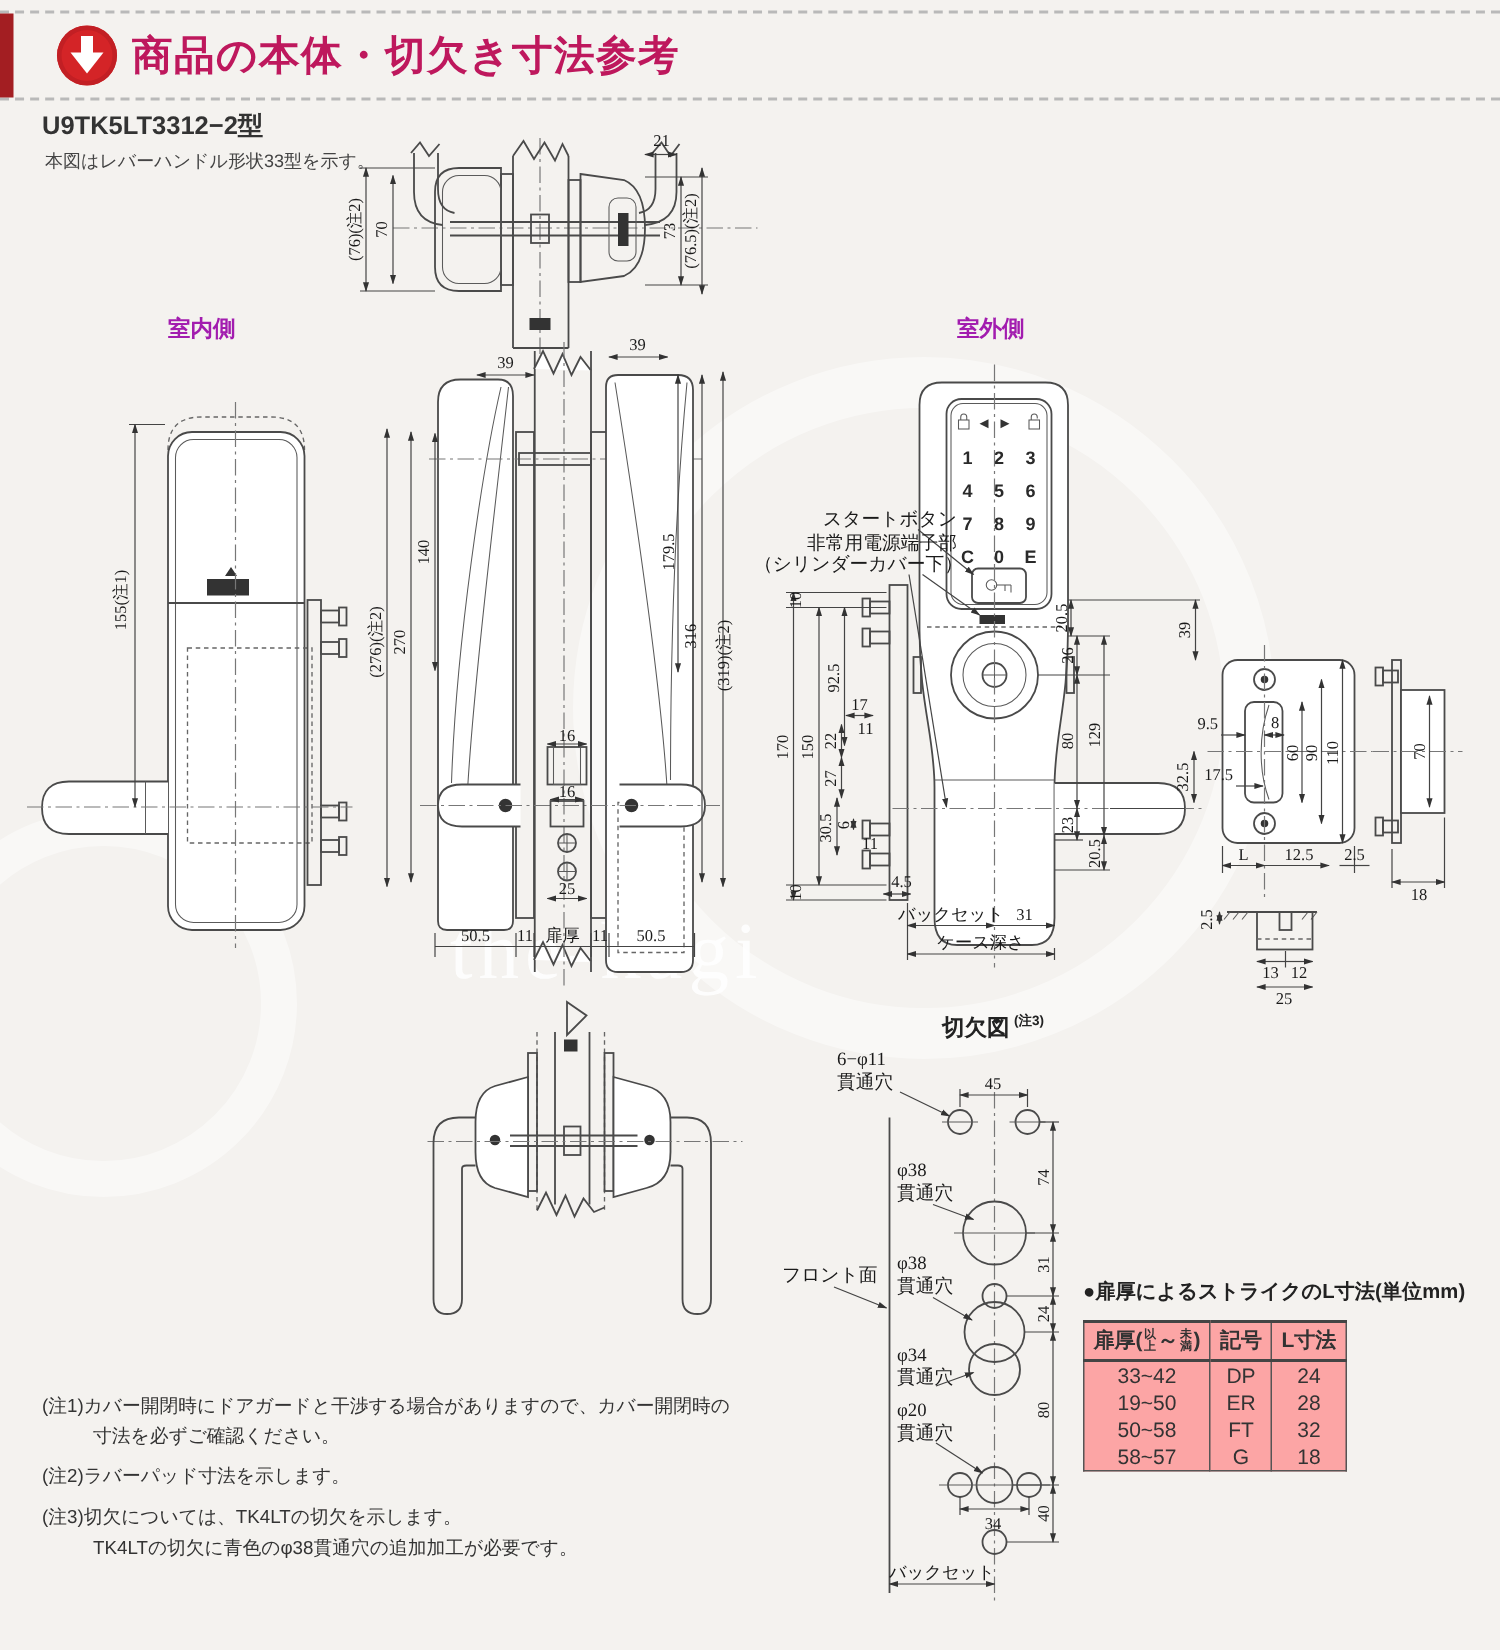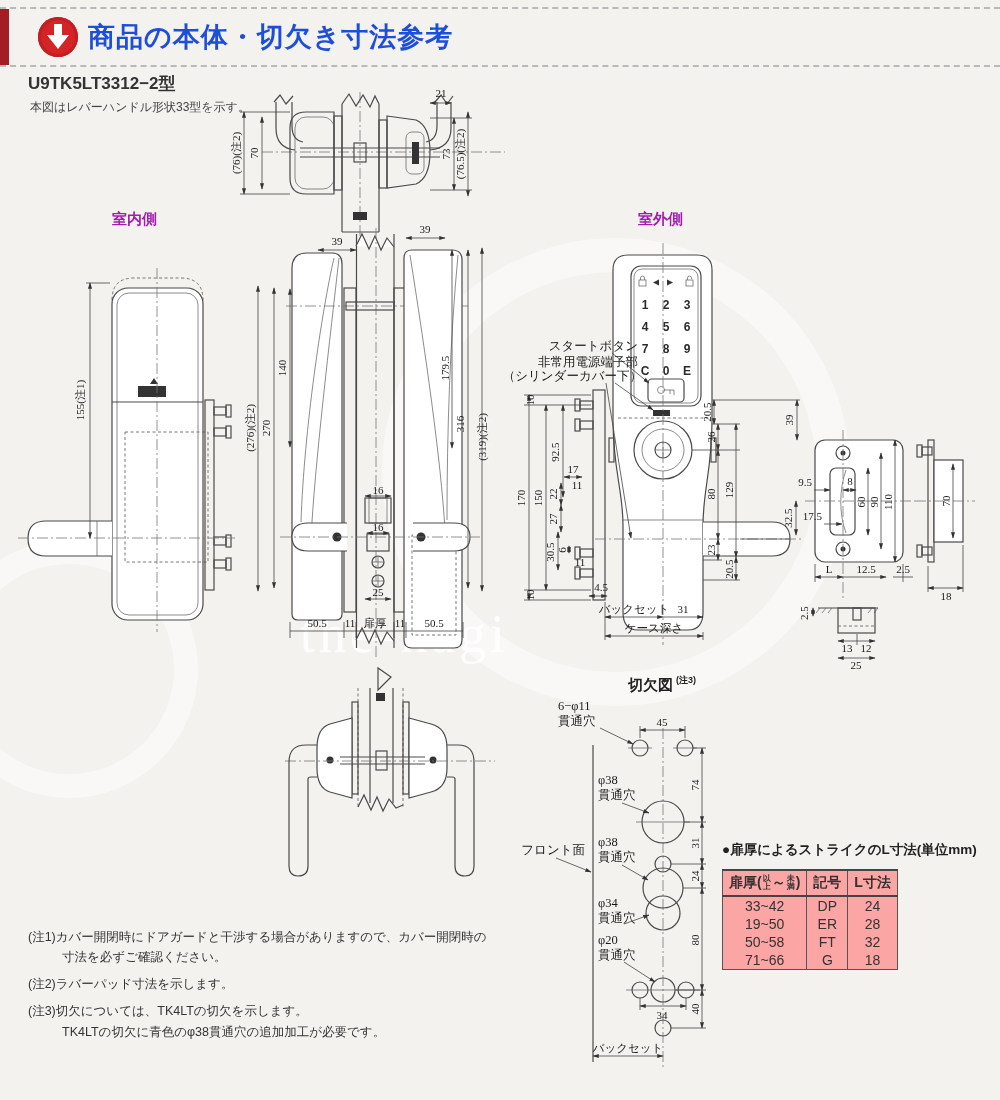--- a/index.html
+++ b/index.html
@@ -19,21 +19,21 @@
     background:#d42427;box-shadow:inset 0 0 0 3px #c21f24;
   }
   .dl-icon::before{ 
     content:"";position:absolute;left:16px;top:7px;width:8px;height:12px;background:#fff;
   }
   .dl-icon::after{ 
     content:"";position:absolute;left:9px;top:18px;width:0;height:0;
     border-left:11px solid transparent;border-right:11px solid transparent;border-top:14px solid #fff;
   }
   .title{
-    position:absolute;left:88px;top:10px;font-size:27px;font-weight:bold;color:#1d4ed8;letter-spacing:1px;
+    position:absolute;left:88px;top:10px;font-size:27px;font-weight:bold;color:#be185d;letter-spacing:1px;
   }
   
   .model{position:absolute;left:28px;top:72px;font-size:17px;font-weight:bold;color:#333;}
   .subnote{position:absolute;left:30px;top:99px;font-size:12px;color:#444;}
   .viewlabel{position:absolute;font-size:15px;font-weight:bold;color:#a21caf;}
   .vl-in{left:112px;top:210px;}
   .vl-out{left:638px;top:210px;}
   
   .wm-text{
     position:absolute;left:300px;top:603px;font-family:"Liberation Serif",serif;
@@ -52,21 +52,21 @@
   .dsh{stroke:#666;stroke-width:0.9;fill:none;stroke-dasharray:3 2.5;}
   .dark{fill:#333;stroke:none;}
   text.d{font-family:"Liberation Serif",serif;font-size:11px;fill:#1a1a1a;}
   text.dj{font-family:"Liberation Serif",serif;font-size:11.5px;fill:#1a1a1a;}
   text.lbl{font-family:"Liberation Serif",serif;font-size:12.5px;fill:#1a1a1a;}
   text.key{font-family:"Liberation Sans",sans-serif;font-size:12px;font-weight:bold;fill:#2a2a2a;}
   text.ct{font-family:"Liberation Sans",sans-serif;font-size:15px;font-weight:bold;fill:#222;}
   text.cts{font-family:"Liberation Sans",sans-serif;font-size:9px;font-weight:bold;fill:#222;}
   
   .tblwrap{position:absolute;left:722px;top:837px;z-index:2;}
-  .tbltitle{font-size:13.5px;font-weight:bold;color:#222;margin:4px 0 10px 0;}
+  .tbltitle{font-size:13.5px;font-weight:bold;color:#222;margin:15px 0 10px 0;}
   table.strike{border-collapse:collapse;background:#fca5a5;}
   table.strike th,table.strike td{
     border-left:1.4px solid #555;border-right:1.4px solid #555;
     text-align:center;font-size:14px;color:#333;padding:1px 8px;
   }
   table.strike th{
     border-top:2px solid #444;border-bottom:2px solid #444;
     font-weight:bold;padding:3px 6px;font-size:14px;
   }
   table.strike tr:last-child td{border-bottom:1.6px solid #555;}
@@ -594,21 +594,21 @@
       <td>19~50</td>
           <td>ER</td>
           <td>28</td>
     </tr>
     <tr>
       <td>50~58</td>
           <td>FT</td>
           <td>32</td>
     </tr>
     <tr>
-      <td>71~66</td>
+      <td>58~57</td>
           <td>G</td>
           <td>18</td>
     </tr>
   </tbody>
     </table>
 </div>
 
 <div class="notes">
   <div>(注1)カバー開閉時にドアガードと干渉する場合がありますので、カバー開閉時の</div>
   <div class="indent">寸法を必ずご確認ください。</div>

